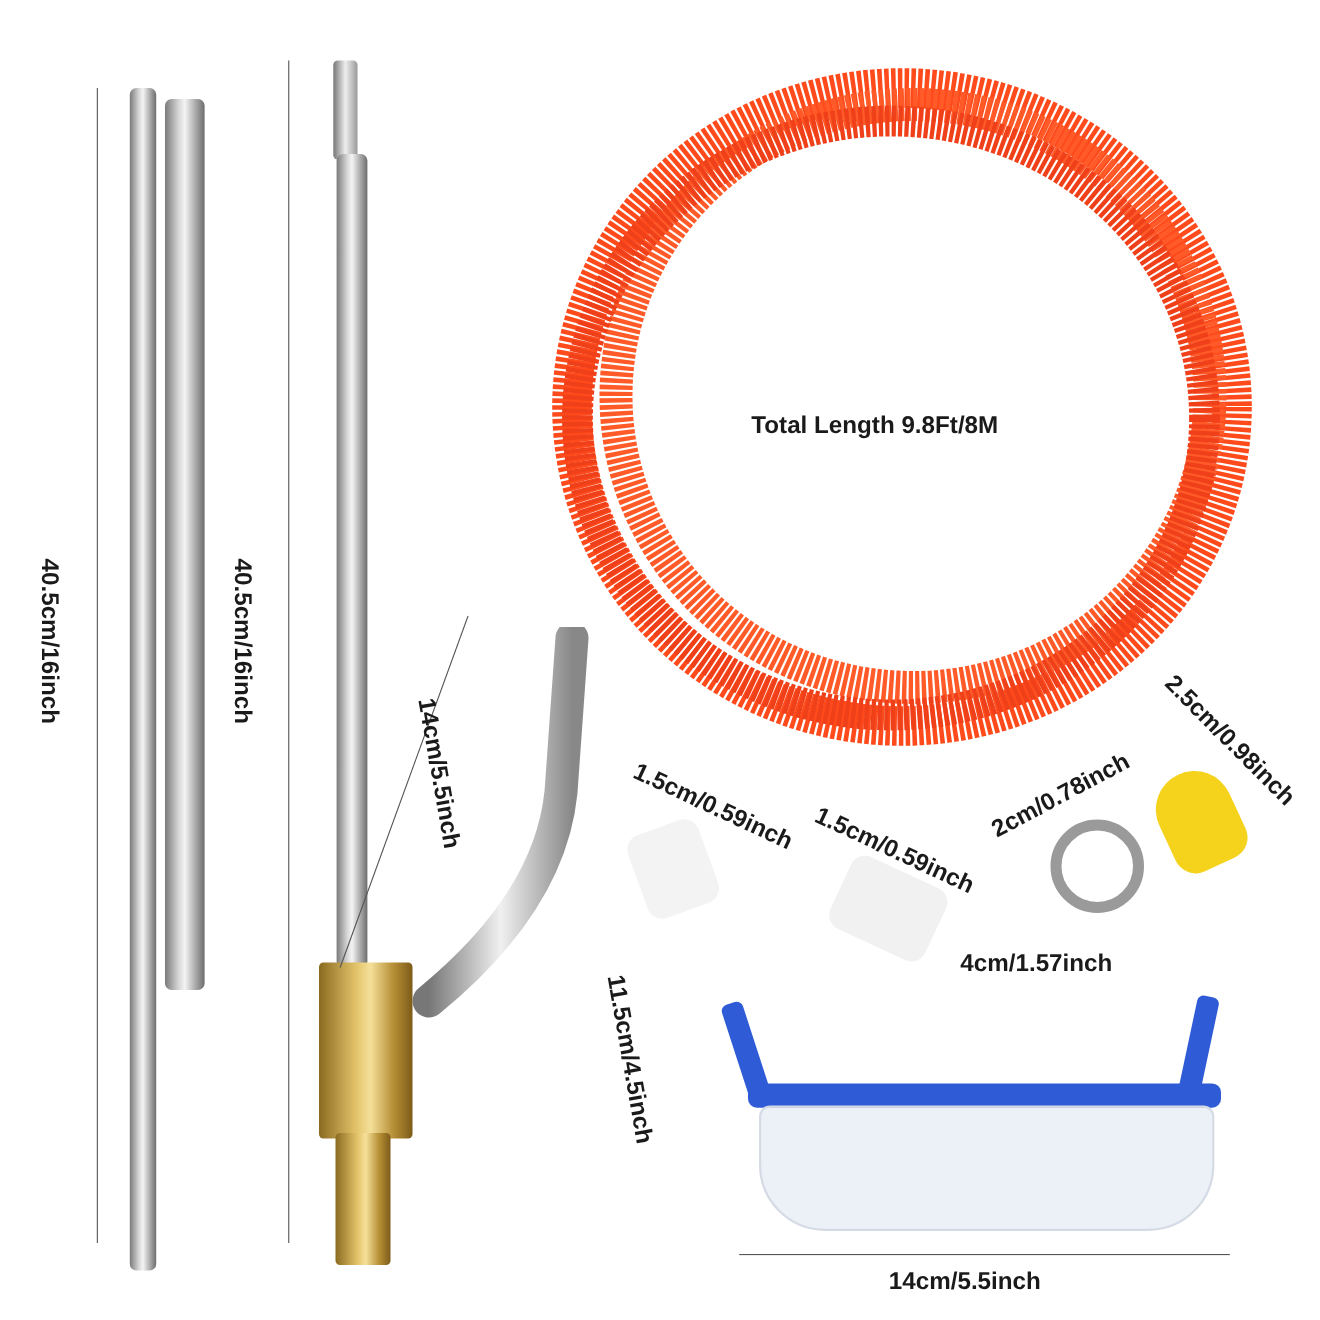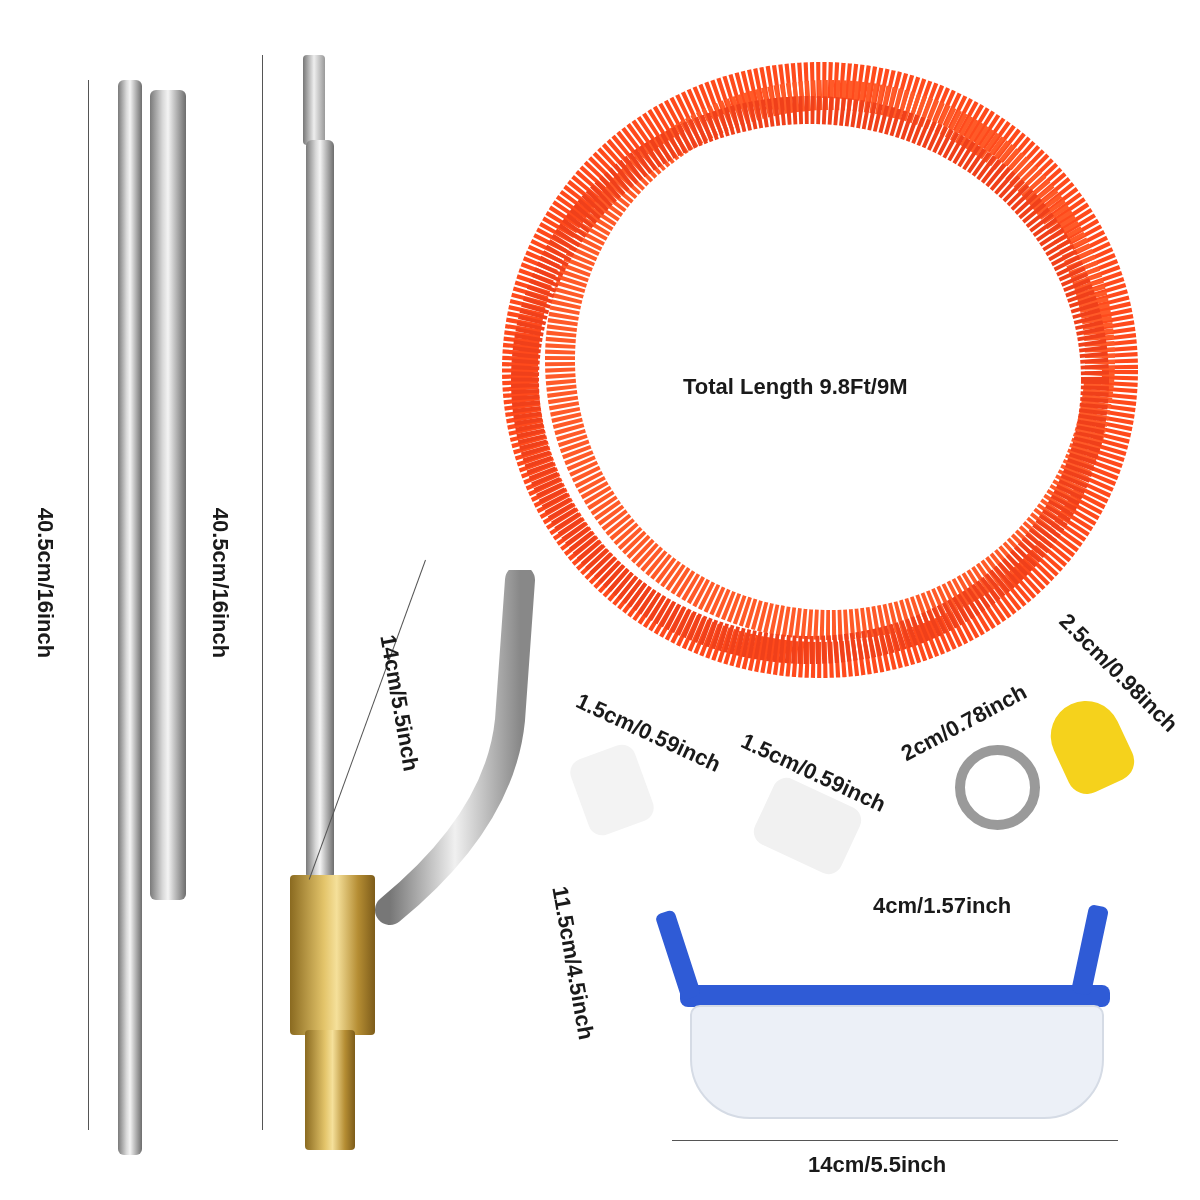--- a/index.html
+++ b/index.html
@@ -37,27 +37,27 @@
     <path d="M160 10 L150 150 Q140 250 30 340" stroke="url(#g)" stroke-width="30" fill="none" stroke-linecap="round"></path>
   </svg>
   <div class="dimline" style="left:425px;top:560px;width:1px;height:340px;transform:rotate(20deg);transform-origin:top;"></div>
   <div class="label" style="left:330px;top:690px;transform:rotate(80deg);">14cm/5.5inch</div>
 
   <svg style="position:absolute;left:500px;top:40px;" width="650" height="660">
     <ellipse cx="320" cy="330" rx="300" ry="290" fill="none" stroke="#ff4a1c" stroke-width="36" stroke-dasharray="4 2"></ellipse>
     <ellipse cx="330" cy="320" rx="270" ry="265" fill="none" stroke="#ff5a28" stroke-width="30" stroke-dasharray="4 2"></ellipse>
     <ellipse cx="310" cy="340" rx="285" ry="270" fill="none" stroke="#f0401a" stroke-width="28" stroke-dasharray="4 2"></ellipse>
   </svg>
-  <div class="label" style="left:683px;top:374px;">Total Length 9.8Ft/9M</div>
+  <div class="label" style="left:683px;top:374px;">Total Length 9.8Ft/8M</div>
 
   <div style="position:absolute;left:578px;top:750px;width:68px;height:80px;background:#f3f3f3;border-radius:14px;transform:rotate(-20deg);"></div>
   <div class="label" style="left:570px;top:720px;transform:rotate(25deg);">1.5cm/0.59inch</div>
   <div style="position:absolute;left:760px;top:790px;width:95px;height:72px;background:#f1f1f1;border-radius:14px;transform:rotate(25deg);"></div>
   <div class="label" style="left:735px;top:760px;transform:rotate(25deg);">1.5cm/0.59inch</div>
-  <div class="label" style="left:873px;top:893px;">4cm/1.57inch</div>
+  <div class="label" style="left:873px;top:863px;">4cm/1.57inch</div>
 
   <div style="position:absolute;left:955px;top:745px;width:65px;height:65px;border:10px solid #9a9a9a;border-radius:50%;"></div>
   <div style="position:absolute;left:1055px;top:700px;width:70px;height:90px;background:#f5d21c;border-radius:35px 35px 20px 20px;transform:rotate(-25deg);"></div>
   <div class="label" style="left:895px;top:710px;transform:rotate(-28deg);">2cm/0.78inch</div>
   <div class="label" style="left:1040px;top:660px;transform:rotate(45deg);">2.5cm/0.98inch</div>
 
   <div style="position:absolute;left:680px;top:985px;width:430px;height:22px;background:#2f5bd6;border-radius:8px;"></div>
   <div style="position:absolute;left:668px;top:910px;width:20px;height:90px;background:#2f5bd6;transform:rotate(-18deg);border-radius:6px;"></div>
   <div style="position:absolute;left:1080px;top:905px;width:20px;height:90px;background:#2f5bd6;transform:rotate(12deg);border-radius:6px;"></div>
   <div style="position:absolute;left:690px;top:1005px;width:410px;height:110px;background:rgba(220,228,240,0.55);border:2px solid #d5dbe5;border-radius:10px 10px 60px 60px;"></div>

